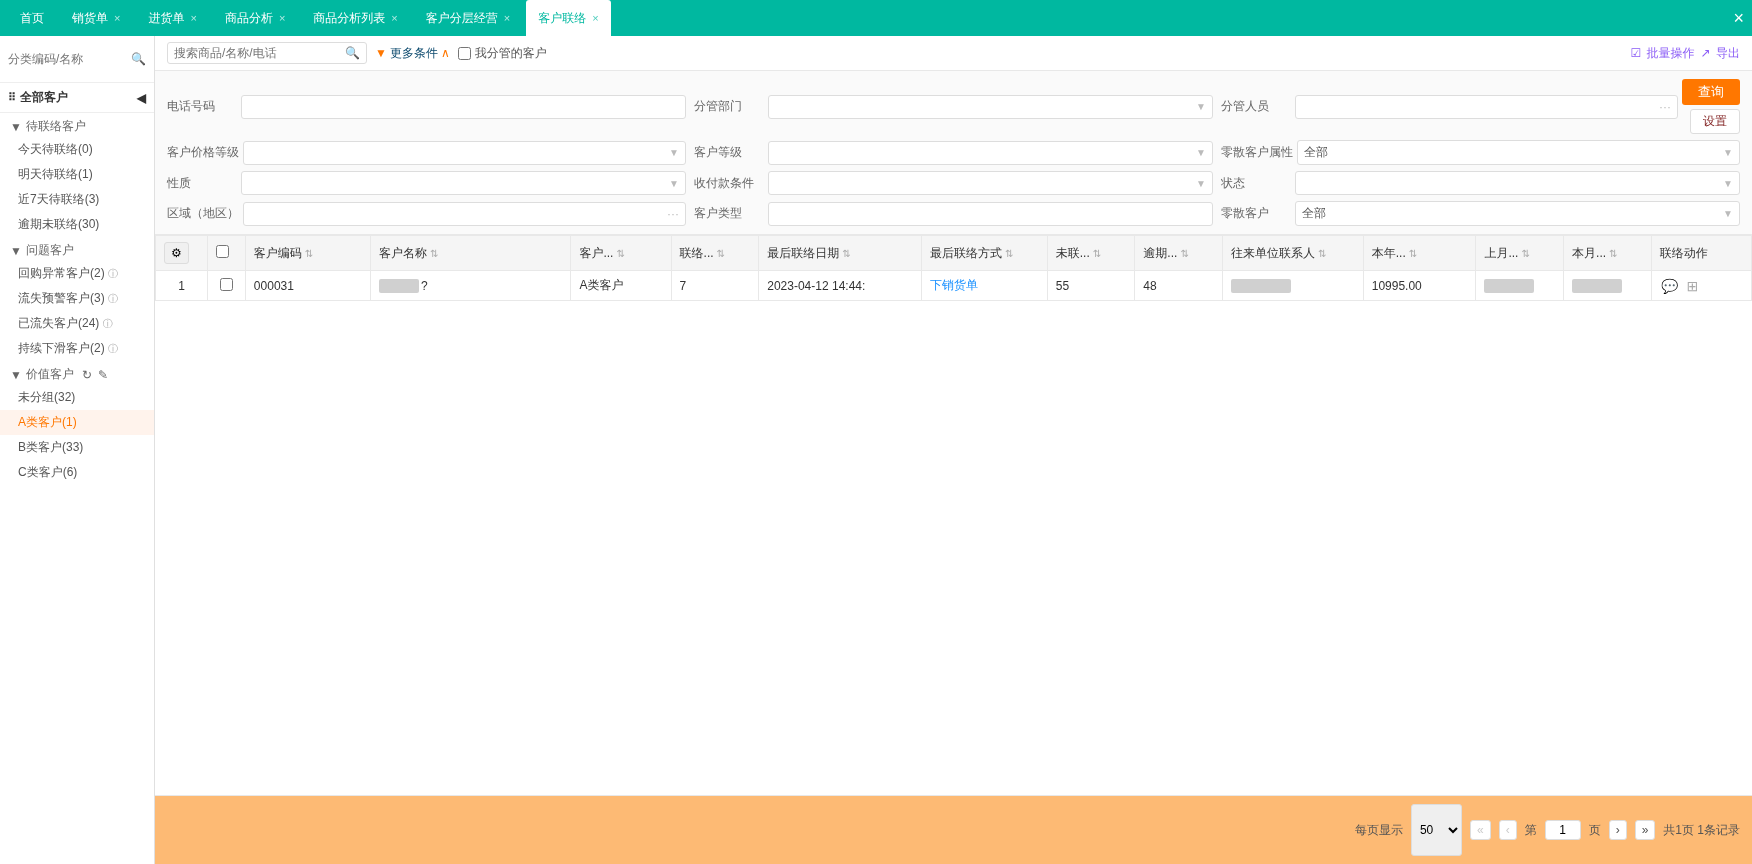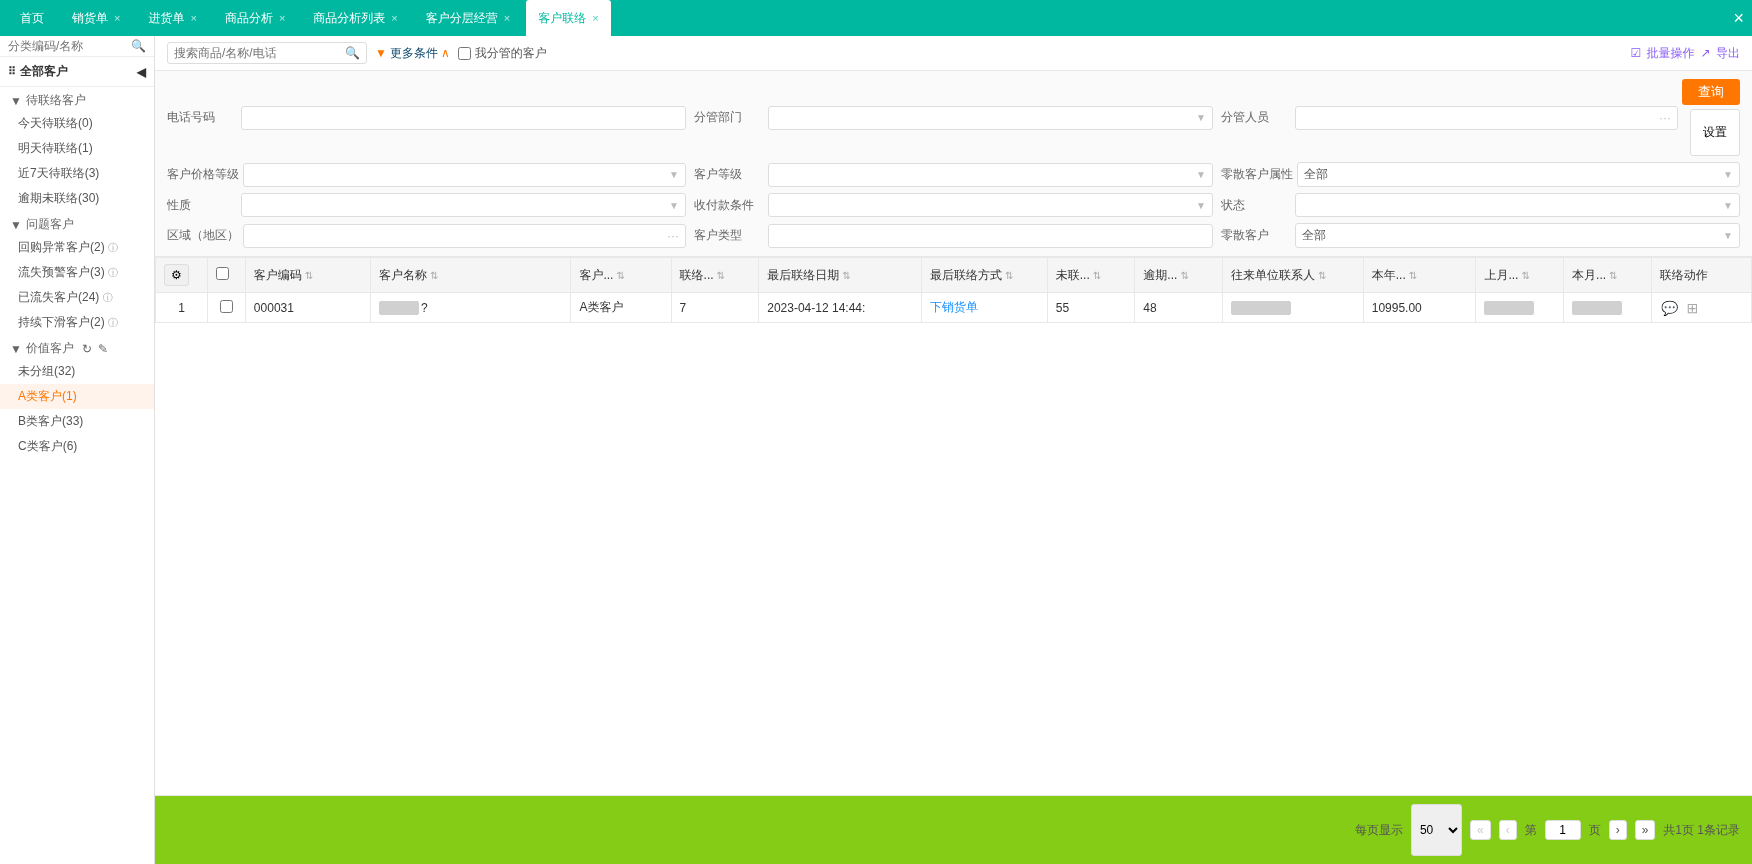--- a/index.html
+++ b/index.html
@@ -43,21 +43,21 @@
       width: 155px;
       background: #fff;
       border-right: 1px solid #e0e0e0;
       display: flex;
       flex-direction: column;
       overflow-y: auto;
     }
     .sidebar-search {
       display: flex;
       align-items: center;
-      padding: 3px 8px;
+      padding: 16px 8px;
       border-bottom: 1px solid #eee;
       gap: 4px;
     }
     .sidebar-search input {
       border: none;
       outline: none;
       font-size: 12px;
       color: #999;
       width: 100%;
     }
@@ -133,24 +133,24 @@
       background: #ff7700;
       color: #fff;
       border: none;
       border-radius: 3px;
       padding: 4px 16px;
       cursor: pointer;
       font-size: 13px;
     }
     .btn-settings {
       background: #fff;
-      color: #000000;
+      color: #7f1d1d;
       border: 1px solid #ddd;
       border-radius: 3px;
-      padding: 14px 12px;
+      padding: 3px 12px;
       cursor: pointer;
     }
     
     
     .table-wrapper {
       flex: 1;
       overflow: auto;
       background: #fff;
     }
     .data-table {
@@ -205,21 +205,21 @@
       cursor: pointer;
     }
     
     
     .pagination-bar {
       display: flex;
       align-items: center;
       justify-content: flex-end;
       padding: 8px 12px;
       border-top: 1px solid #e8e8e8;
-      background: #84cc16;
+      background: #fdba74;
       gap: 8px;
       color: #555;
     }
     .pagination-bar select {
       border: 1px solid #ddd;
       border-radius: 3px;
       padding: 17px 4px;
     }
     .page-btn {
       border: 1px solid #ddd;

